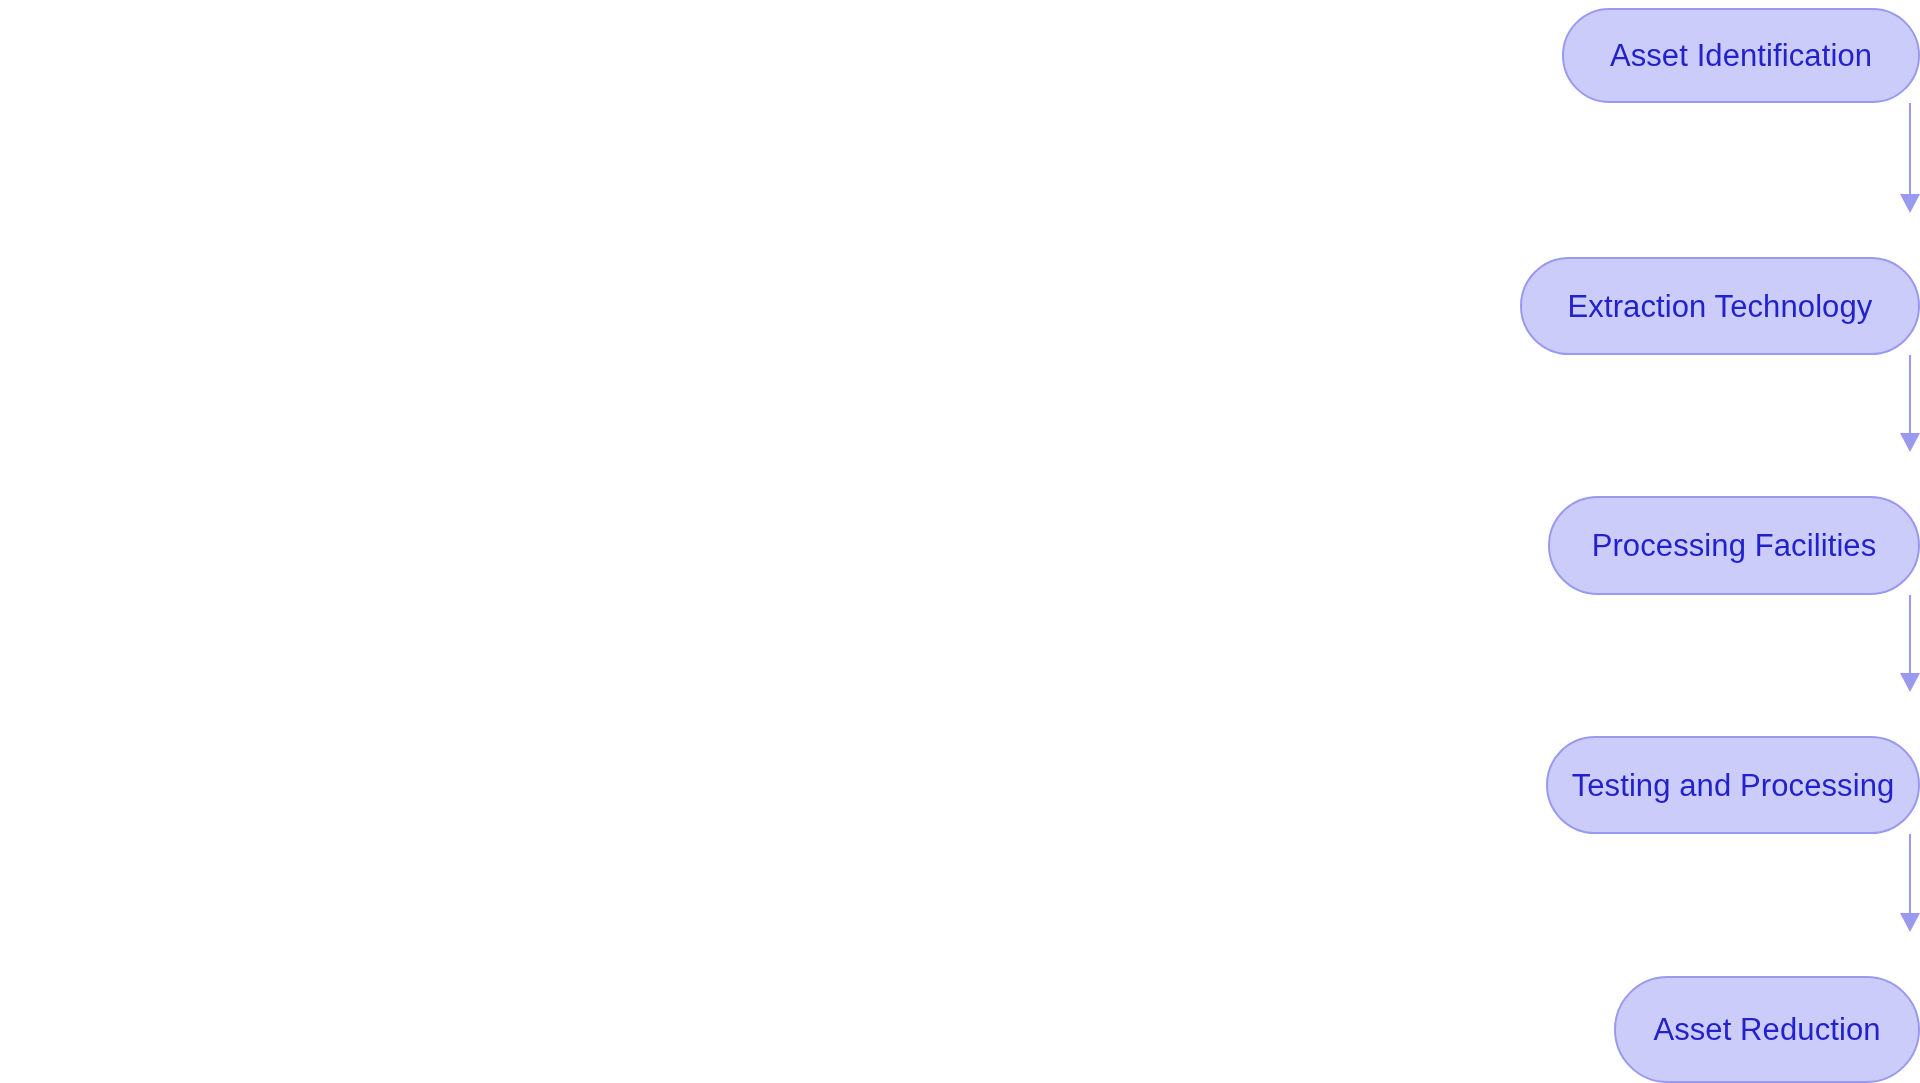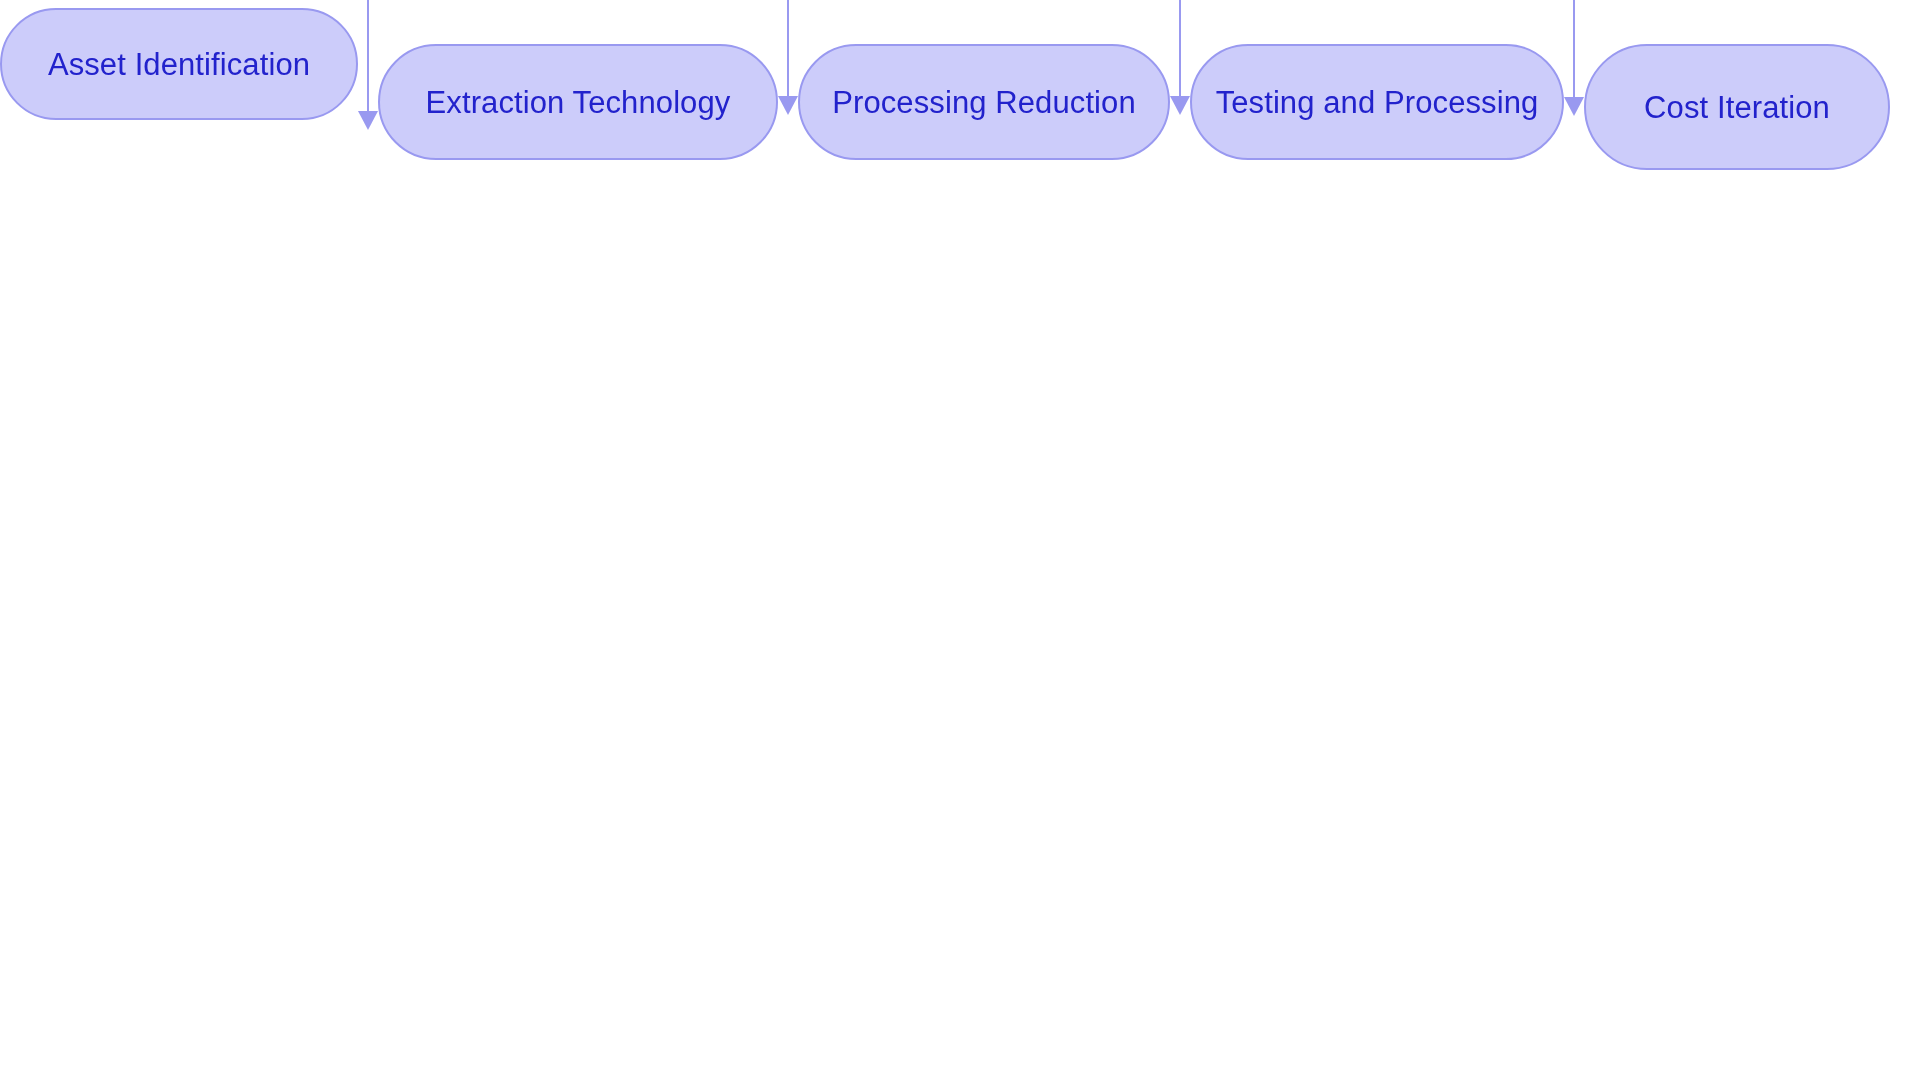--- a/index.html
+++ b/index.html
@@ -20,22 +20,22 @@
     height: 1083px;
     background: #ffffff;
   }
   .flow-column {
     position: absolute;
     left: 0;
     top: 0;
     width: 1920px;
     height: 1083px;
     display: flex;
-    flex-direction: row;
-    align-items: flex-start;
+    flex-direction: column;
+    align-items: flex-end;
   }
   .node {
     position: relative;
     box-sizing: border-box;
     display: flex;
     align-items: center;
     justify-content: center;
     background: #ccccfa;
     border: 2px solid #9999f0;
     border-radius: 999px;
@@ -91,35 +91,35 @@
     <div class="node" style="width:400px; height:116px;">
       <span class="node-label">Extraction Technology</span>
     </div>
 
     <div class="connector" style="height:115px;">
       <div class="connector-line"></div>
       <div class="connector-head"></div>
     </div>
 
     <div class="node" style="width:372px; height:116px;">
-      <span class="node-label">Processing Reduction</span>
+      <span class="node-label">Processing Facilities</span>
     </div>
 
     <div class="connector" style="height:115px;">
       <div class="connector-line"></div>
       <div class="connector-head"></div>
     </div>
 
     <div class="node" style="width:374px; height:116px;">
       <span class="node-label">Testing and Processing</span>
     </div>
 
     <div class="connector" style="height:116px;">
       <div class="connector-line"></div>
       <div class="connector-head"></div>
     </div>
 
     <div class="node" style="width:306px; height:126px;">
-      <span class="node-label">Cost Iteration</span>
+      <span class="node-label">Asset Reduction</span>
     </div>
 
   </div>
 </div>
 
 </body></html>

